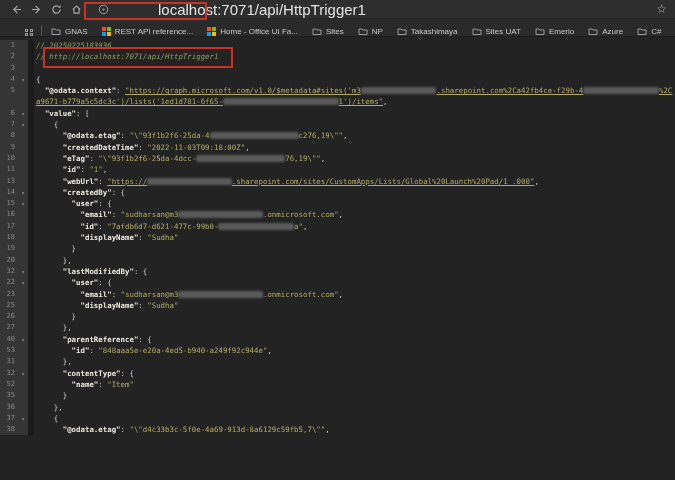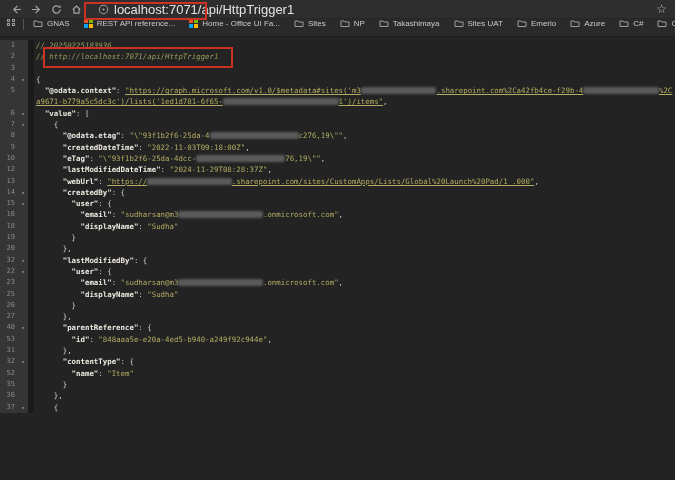--- a/index.html
+++ b/index.html
@@ -4,26 +4,26 @@
 <style>
   html,body{margin:0;padding:0;}
   body{width:675px;height:480px;overflow:hidden;background:#232323;font-family:"Liberation Sans",sans-serif;}
 
   
   .chrome{height:19px;background:#2e2e2e;display:flex;align-items:center;padding:0 8px;position:relative;border-bottom:1px solid #262626;box-sizing:border-box;}
   .nav-btn{width:17px;height:17px;display:flex;align-items:center;justify-content:center;color:#a6a6a6;flex:none;margin-right:3px;}
   .nav-btn svg{display:block;}
   .urlwrap{display:flex;align-items:center;margin-left:8px;flex:1;min-width:0;}
   .site-info{width:14px;height:14px;display:flex;align-items:center;justify-content:center;flex:none;margin-right:4px;}
-  .url-text{color:#e3e3e3;font-size:13px;white-space:nowrap;}
+  .url-text{color:#e3e3e3;font-size:15px;white-space:nowrap;margin-left:44px;}
   .red-box-url{position:absolute;left:84px;top:2px;width:119px;height:14px;border:2px solid #ca3226;z-index:6;pointer-events:none;}
   .star{margin-left:auto;color:#bdbdbd;font-size:12px;line-height:1;flex:none;}
 
   
-  .bmbar{height:18px;background:#2a2a2a;display:flex;align-items:flex-start;padding:0 7px;white-space:nowrap;overflow:hidden;border-bottom:1px solid #1d1d1d;box-sizing:border-box;}
+  .bmbar{height:18px;background:#2a2a2a;display:flex;align-items:flex-end;padding:0 25px;white-space:nowrap;overflow:hidden;border-bottom:1px solid #1d1d1d;box-sizing:border-box;}
   .apps-grid{display:grid;grid-template-columns:4px 4px;grid-gap:1px;margin-right:7px;flex:none;}
   .apps-grid i{display:block;width:3px;height:3px;border:1px solid #9a9a9a;box-sizing:border-box;}
   .bm-sep{width:1px;height:11px;background:#555;margin-right:9px;flex:none;}
   .bm-item{display:flex;align-items:center;margin-right:14px;flex:none;color:#c9c9c9;font-size:8px;}
   .bm-item .ic{margin-right:4px;display:flex;align-items:center;}
   .ms-logo{display:grid;grid-template-columns:4px 4px;grid-gap:1px;}
   .ms-logo i{display:block;width:4px;height:4px;}
   .ms-logo .r{background:#f25022;}.ms-logo .g{background:#7fba00;}
   .ms-logo .b{background:#00a4ef;}.ms-logo .y{background:#ffb900;}
 
@@ -241,24 +241,24 @@
       <div class="strip"></div>
       <div class="code"><span class="seg-p">      </span><span class="seg-k">"createdDateTime"</span><span class="seg-p">: </span><span class="seg-s">"2022-11-03T09:18:00Z"</span><span class="seg-p">,</span></div>
     </div>
     <div class="code-row">
       <div class="gut-num">10</div>
       <div class="gut-fold"></div>
       <div class="strip"></div>
       <div class="code"><span class="seg-p">      </span><span class="seg-k">"eTag"</span><span class="seg-p">: </span><span class="seg-s">"\"93f1b2f6-25da-4dcc-</span><span class="seg-b" style="width: 20ch;"></span><span class="seg-s">76,19\""</span><span class="seg-p">,</span></div>
     </div>
     <div class="code-row">
-      <div class="gut-num">12</div>
-      <div class="gut-fold"></div>
-      <div class="strip"></div>
-      <div class="code"><span class="seg-p">      </span><span class="seg-k">"lastModifiedDateTime"</span><span class="seg-p">: </span><span class="seg-s">"2024-11-29T08:28:37Z"</span><span class="seg-p">,</span></div>
+      <div class="gut-num">11</div>
+      <div class="gut-fold"></div>
+      <div class="strip"></div>
+      <div class="code"><span class="seg-p">      </span><span class="seg-k">"id"</span><span class="seg-p">: </span><span class="seg-s">"1"</span><span class="seg-p">,</span></div>
     </div>
     <div class="code-row">
       <div class="gut-num">13</div>
       <div class="gut-fold"></div>
       <div class="strip"></div>
       <div class="code"><span class="seg-p">      </span><span class="seg-k">"webUrl"</span><span class="seg-p">: </span><span class="seg-l">"https://</span><span class="seg-b" style="width: 19ch;"></span><span class="seg-l">.sharepoint.com/sites/CustomApps/Lists/Global%20Launch%20Pad/1_.000"</span><span class="seg-p">,</span></div>
     </div>
     <div class="code-row">
       <div class="gut-num">14</div>
       <div class="gut-fold">▾</div>
@@ -271,20 +271,26 @@
       <div class="strip"></div>
       <div class="code"><span class="seg-p">        </span><span class="seg-k">"user"</span><span class="seg-p">: {</span></div>
     </div>
     <div class="code-row">
       <div class="gut-num">16</div>
       <div class="gut-fold"></div>
       <div class="strip"></div>
       <div class="code"><span class="seg-p">          </span><span class="seg-k">"email"</span><span class="seg-p">: </span><span class="seg-s">"sudharsan@m3</span><span class="seg-b" style="width: 19ch;"></span><span class="seg-s">.onmicrosoft.com"</span><span class="seg-p">,</span></div>
     </div>
     <div class="code-row">
+      <div class="gut-num">17</div>
+      <div class="gut-fold"></div>
+      <div class="strip"></div>
+      <div class="code"><span class="seg-p">          </span><span class="seg-k">"id"</span><span class="seg-p">: </span><span class="seg-s">"7afdb6d7-d621-477c-99b0-</span><span class="seg-b" style="width: 17ch;"></span><span class="seg-s">a"</span><span class="seg-p">,</span></div>
+    </div>
+    <div class="code-row">
       <div class="gut-num">18</div>
       <div class="gut-fold"></div>
       <div class="strip"></div>
       <div class="code"><span class="seg-p">          </span><span class="seg-k">"displayName"</span><span class="seg-p">: </span><span class="seg-s">"Sudha"</span></div>
     </div>
     <div class="code-row">
       <div class="gut-num">19</div>
       <div class="gut-fold"></div>
       <div class="strip"></div>
       <div class="code"><span class="seg-p">        }</span></div>
@@ -372,13 +378,19 @@
       <div class="gut-fold"></div>
       <div class="strip"></div>
       <div class="code"><span class="seg-p">    },</span></div>
     </div>
     <div class="code-row">
       <div class="gut-num">37</div>
       <div class="gut-fold">▾</div>
       <div class="strip"></div>
       <div class="code"><span class="seg-p">    {</span></div>
     </div>
+    <div class="code-row">
+      <div class="gut-num">38</div>
+      <div class="gut-fold"></div>
+      <div class="strip"></div>
+      <div class="code"><span class="seg-p">      </span><span class="seg-k">"@odata.etag"</span><span class="seg-p">: </span><span class="seg-s">"\"d4c33b3c-5f0e-4a69-913d-8a6129c59fb5,7\""</span><span class="seg-p">,</span></div>
+    </div>
   </div>
 
 </body></html>

